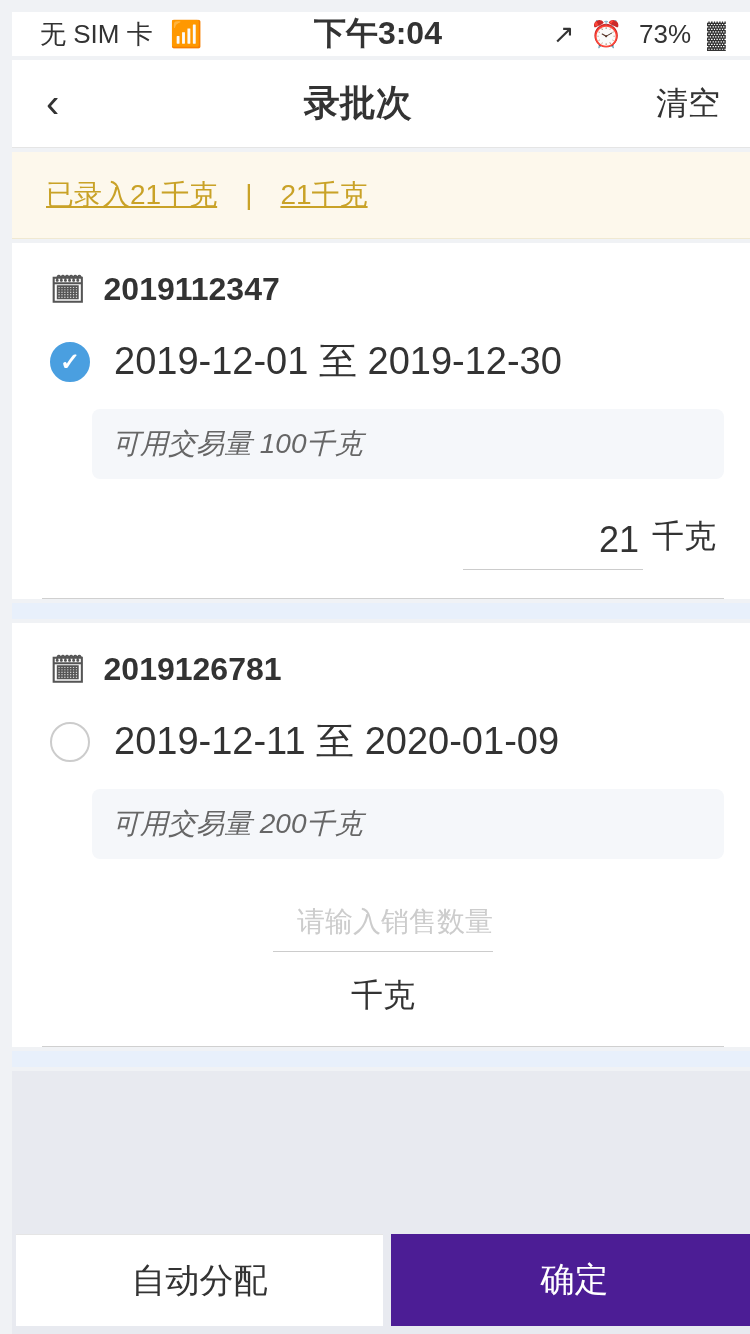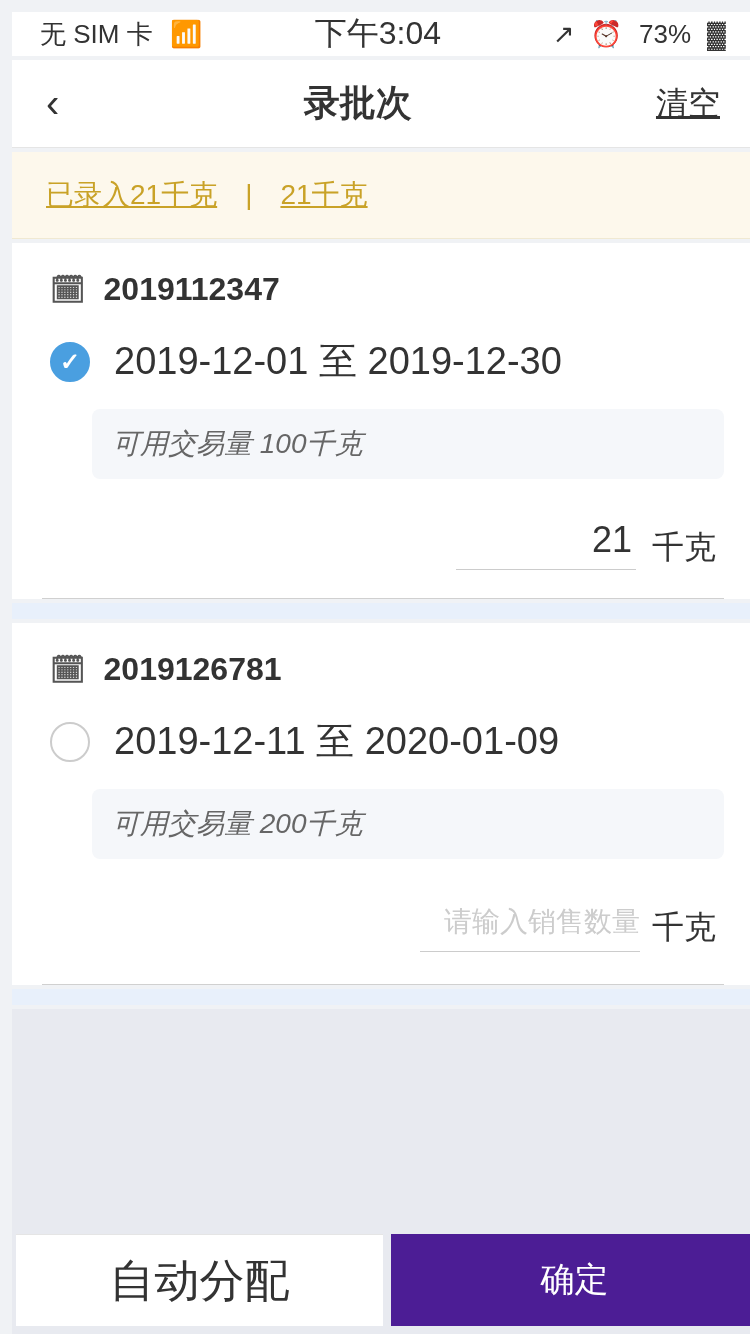--- a/index.html
+++ b/index.html
@@ -18,21 +18,21 @@
       display: flex;
       align-items: center;
       justify-content: space-between;
       background: #fff;
       height: 44px;
       padding: 0 20px;
       font-size: 28px;
       font-weight: 500;
     }
     .status-left { display: flex; align-items: center; gap: 10px; font-size: 26px; }
-    .status-center { font-size: 32px; font-weight: 400; }
+    .status-center { font-size: 32px; font-weight: 700; }
     .status-right { display: flex; align-items: center; gap: 8px; font-size: 26px; }
 
     
     .nav-bar {
       display: flex;
       align-items: center;
       justify-content: space-between;
       background: #fff;
       height: 88px;
       padding: 0 30px;
@@ -45,21 +45,20 @@
     }
     .nav-title {
       font-size: 36px;
       font-weight: 600;
       color: #333;
     }
     .nav-action {
       font-size: 32px;
       color: #333;
       cursor: pointer;
-      text-decoration: underline;
     }
 
     
     .info-banner {
       background: #fdf8ec;
       padding: 20px 30px;
       display: flex;
       align-items: center;
       gap: 20px;
       font-size: 28px;
@@ -127,24 +126,24 @@
       border-radius: 8px;
       padding: 16px 20px;
       font-size: 28px;
       color: #666;
       font-style: italic;
     }
 
     
     .quantity-row {
       display: flex;
-      align-items: flex-end;
+      align-items: flex-start;
       justify-content: flex-end;
       padding: 16px 30px 20px 30px;
-      gap: 8px;
+      gap: 1px;
       background: #fff;
     }
     .quantity-unit {
       font-size: 32px;
       color: #333;
     }
     .quantity-underline {
       width: 180px;
       border-bottom: 1px solid #ccc;
       margin-right: 4px;
@@ -162,21 +161,23 @@
       height: 16px;
       background: #e8f0fb;
     }
 
     
     .input-row {
       display: flex;
       align-items: center;
       justify-content: flex-end;
       padding: 20px 30px;
-      background: #fff;
+      gap: 10px;
+      background: #fff;
+      flex-direction: column;
     }
     .input-placeholder {
       font-size: 28px;
       color: #ccc;
       flex: 1;
       text-align: right;
     }
     .input-unit {
       font-size: 32px;
       color: #333;
@@ -194,21 +195,21 @@
       position: fixed;
       bottom: 0;
       width: 750px;
       display: flex;
       height: 100px;
     }
     .btn-auto {
       flex: 1;
       background: #fff;
       border: none;
-      font-size: 45px;
+      font-size: 34px;
       color: #333;
       cursor: pointer;
       border-top: 1px solid #e5e5e5;
     }
     .btn-confirm {
       flex: 1;
       background: #4c1d95;
       border: none;
       font-size: 34px;
       color: #fff;

